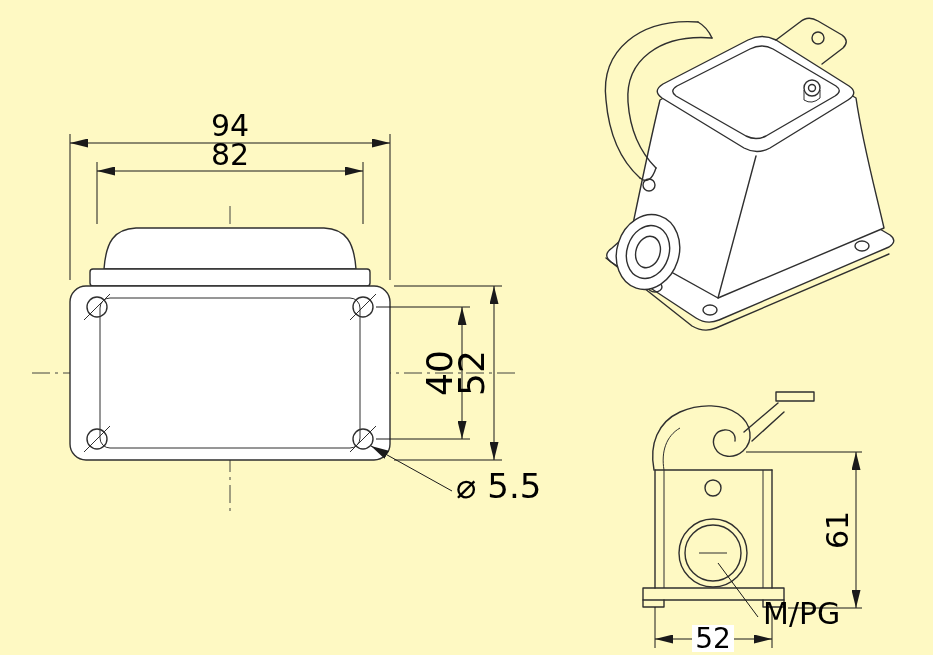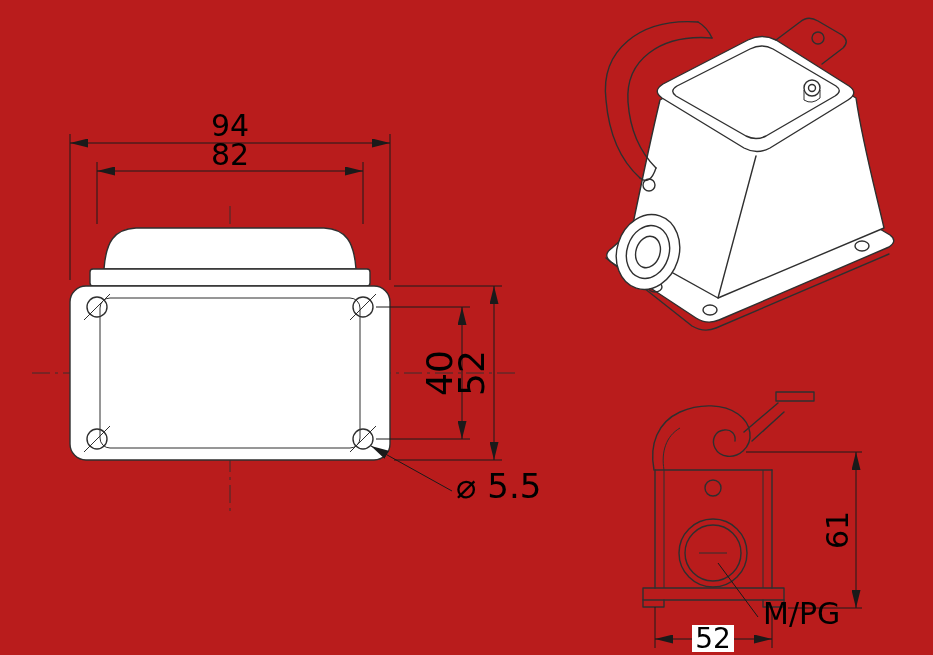--- a/index.html
+++ b/index.html
@@ -1,16 +1,16 @@
 <!DOCTYPE html>
 <html><head>
 <meta charset="utf-8">
 <style>
   html,body{margin:0;padding:0;background:#ffffff;}
-  .stage{position:relative;width:933px;height:655px;background:#b91c1c;overflow:hidden;}
+  .stage{position:relative;width:933px;height:655px;background:#fef9c3;overflow:hidden;}
   svg{position:absolute;left:0;top:0;}
   .part     {fill:none;stroke:#2f2f2f;stroke-width:1.4;stroke-linejoin:round;stroke-linecap:round;}
   .partfill {fill:#ffffff;stroke:#2f2f2f;stroke-width:1.4;stroke-linejoin:round;}
   .thin     {fill:none;stroke:#2f2f2f;stroke-width:1;}
   .dim      {fill:none;stroke:#1a1a1a;stroke-width:1;}
   .cl       {fill:none;stroke:#2f2f2f;stroke-width:0.9;stroke-dasharray:18 5 3 5;}
   .mask     {fill:#ffffff;stroke:none;}
   .t30{font-family:"DejaVu Sans",sans-serif;font-size:30px;fill:#000000;}
   .t36{font-family:"DejaVu Sans",sans-serif;font-size:36px;fill:#000000;}
   .t34{font-family:"DejaVu Sans",sans-serif;font-size:34px;fill:#000000;}

